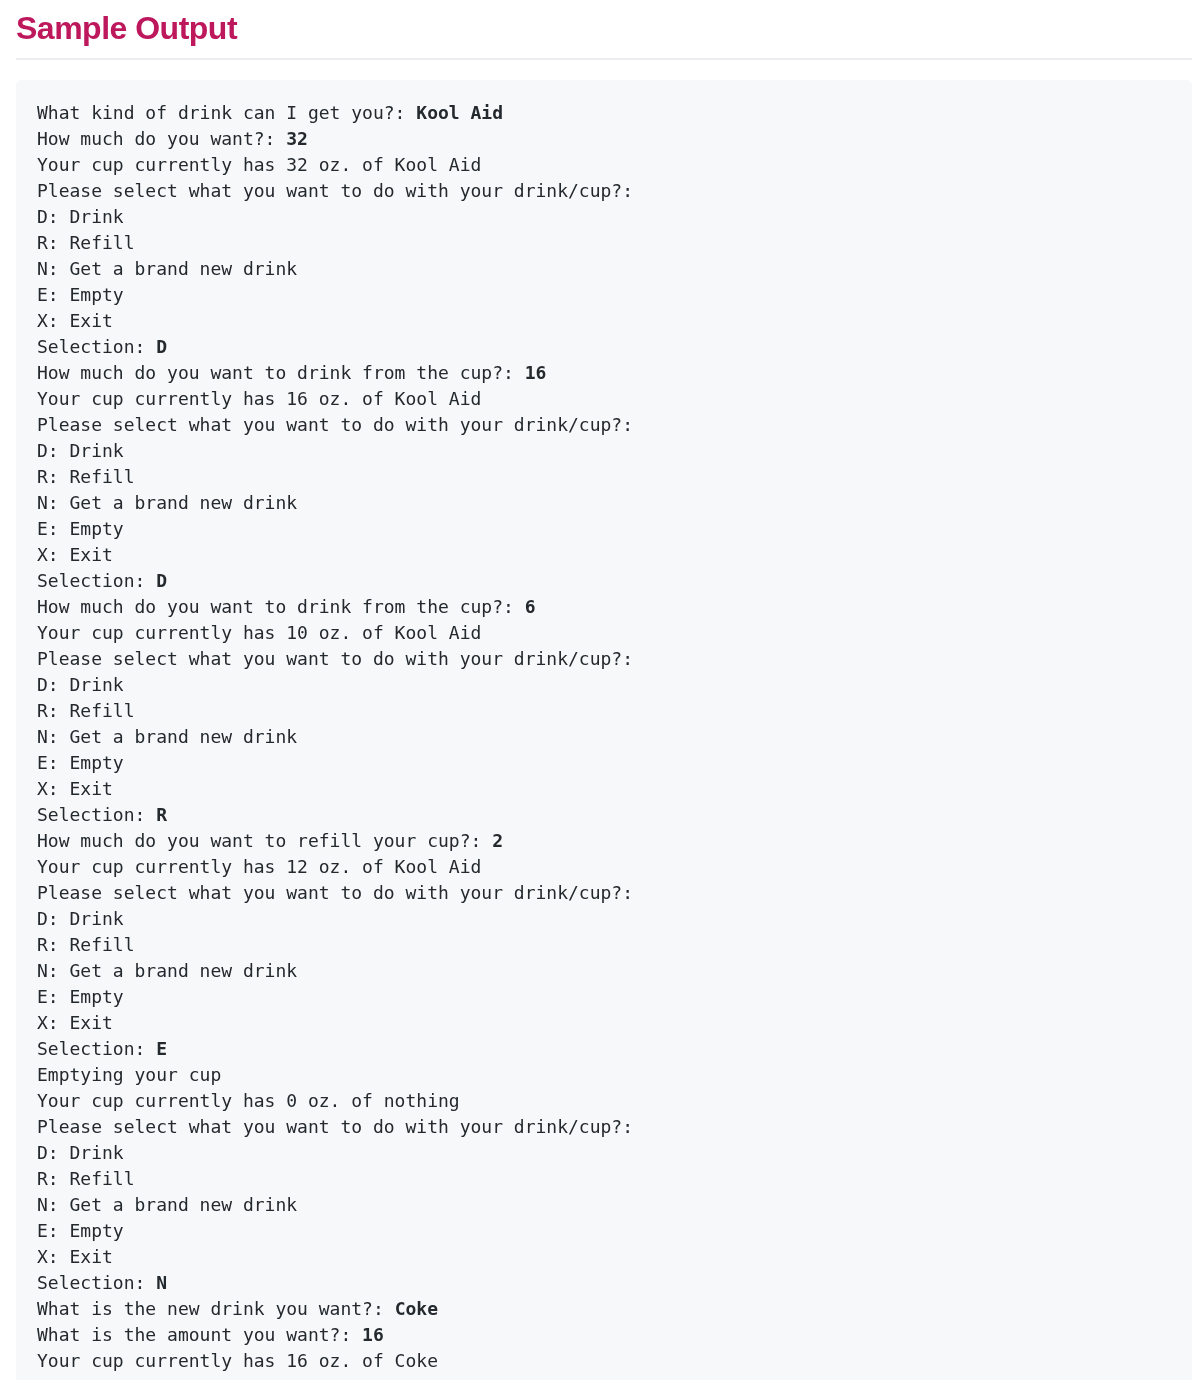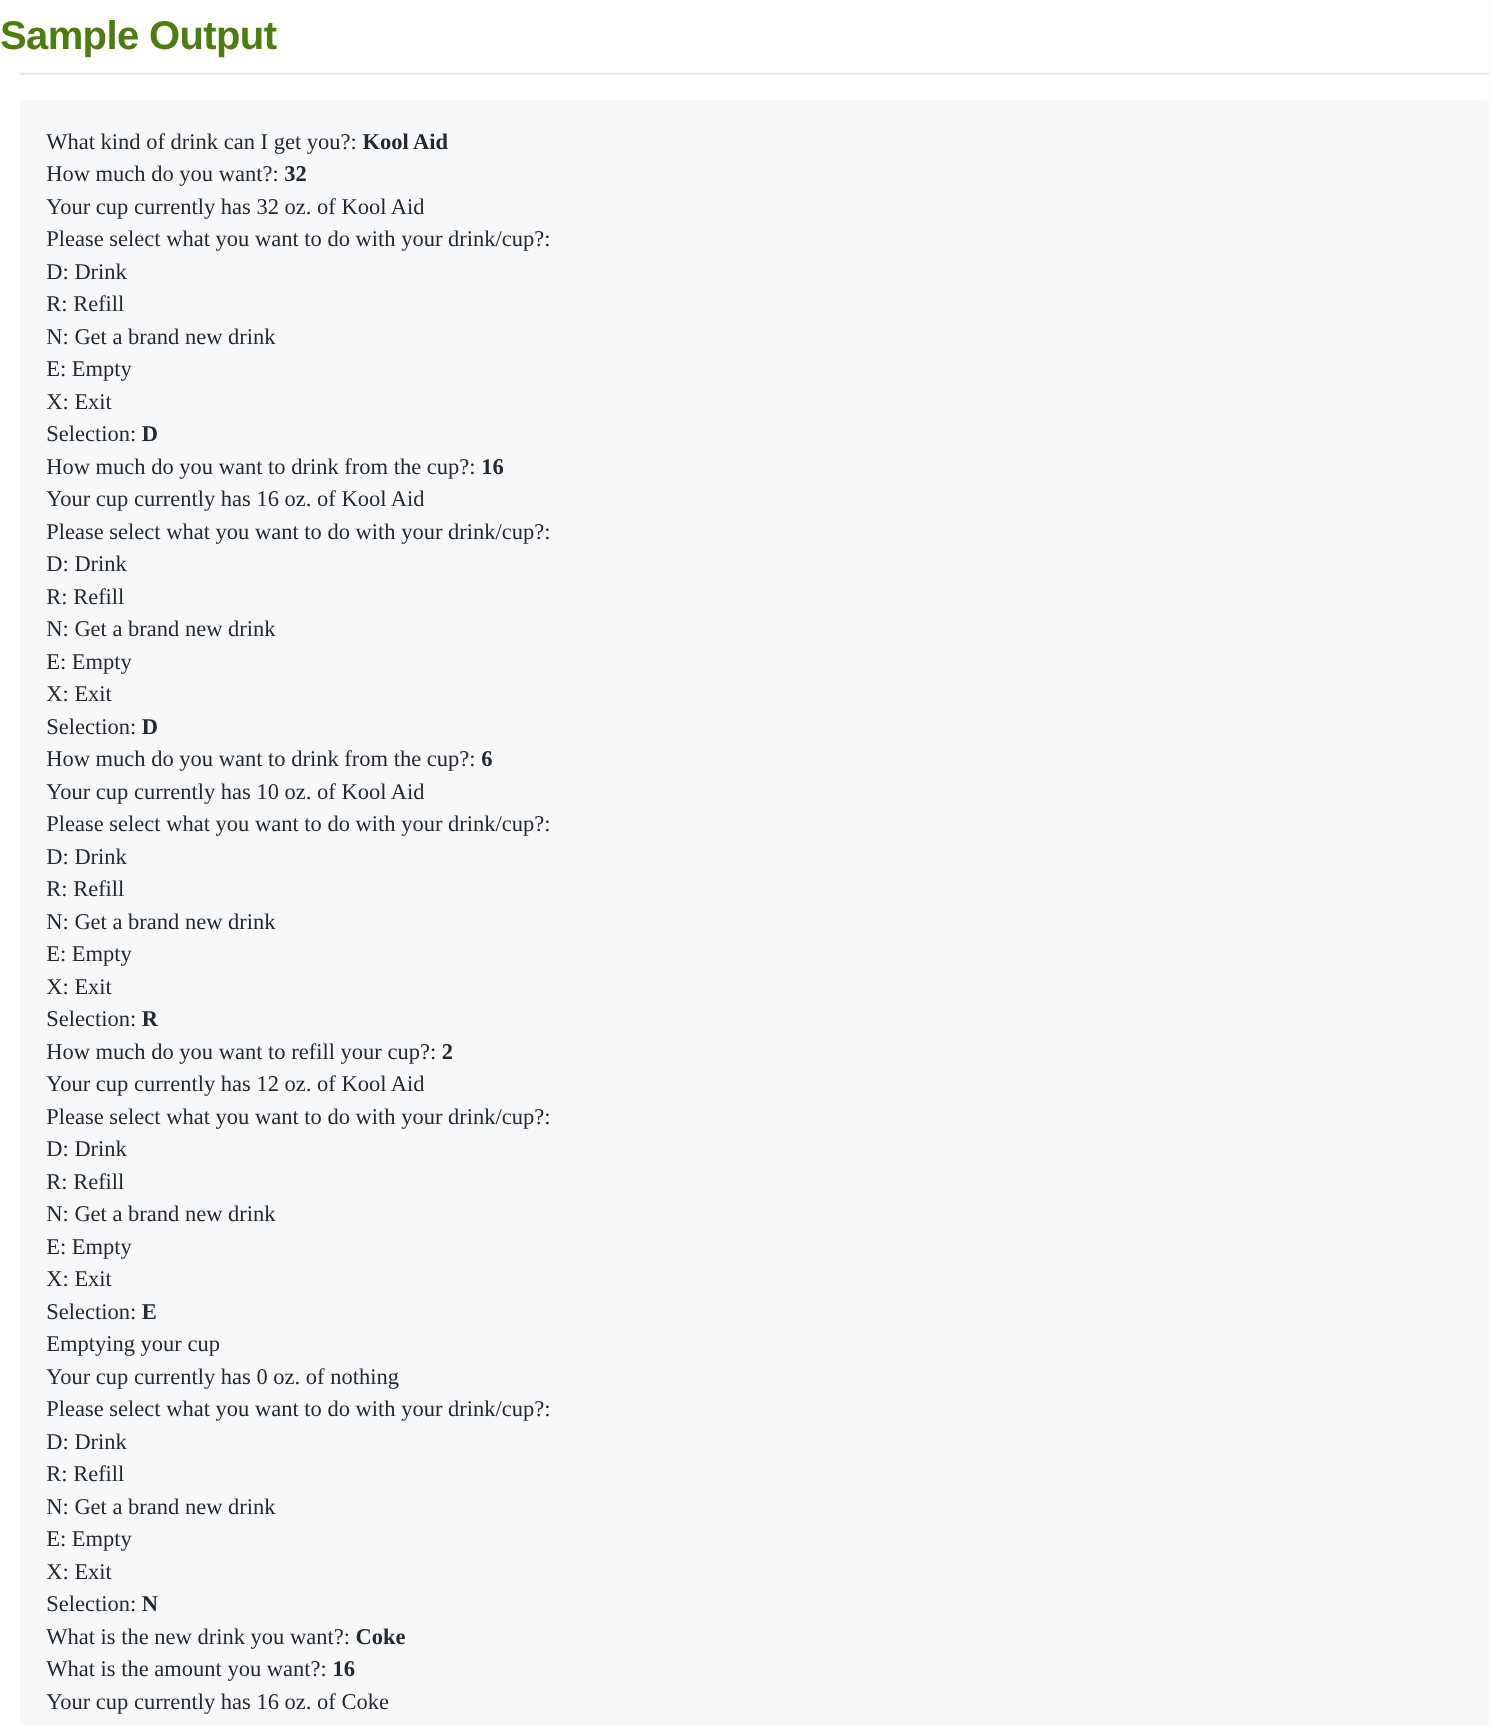--- a/index.html
+++ b/index.html
@@ -9,29 +9,29 @@
   }
   body {
     width: 1194px;
     height: 1380px;
     overflow: hidden;
     position: relative;
     color: #24292e;
   }
   .heading {
     position: absolute;
-    left: 0;
+    left: 16px;
     top: 8px;
     margin: 0;
     font-family: "Liberation Sans", "DejaVu Sans", sans-serif;
     font-weight: 700;
     font-size: 32px;
     line-height: 40px;
     letter-spacing: -0.5px;
-    color: #4d7c0f;
+    color: #be185d;
   }
   .rule {
     position: absolute;
     left: 16px;
     top: 58px;
     width: 1176px;
     height: 2px;
     background: #eaecef;
   }
   .code-block {
@@ -50,21 +50,20 @@
     margin: 0;
     font-family: "DejaVu Sans Mono", "Liberation Mono", monospace;
     font-size: 18px;
     line-height: 26px;
     color: #24292e;
     white-space: pre;
   }
   .line {
     display: block;
     height: 26px;
-    font-family: Liberation Serif, serif;
   }
   .input {
     font-weight: 700;
   }
 </style>
 </head>
 <body>
 
 <h2 class="heading">Sample Output</h2>
 <div class="rule"></div>

